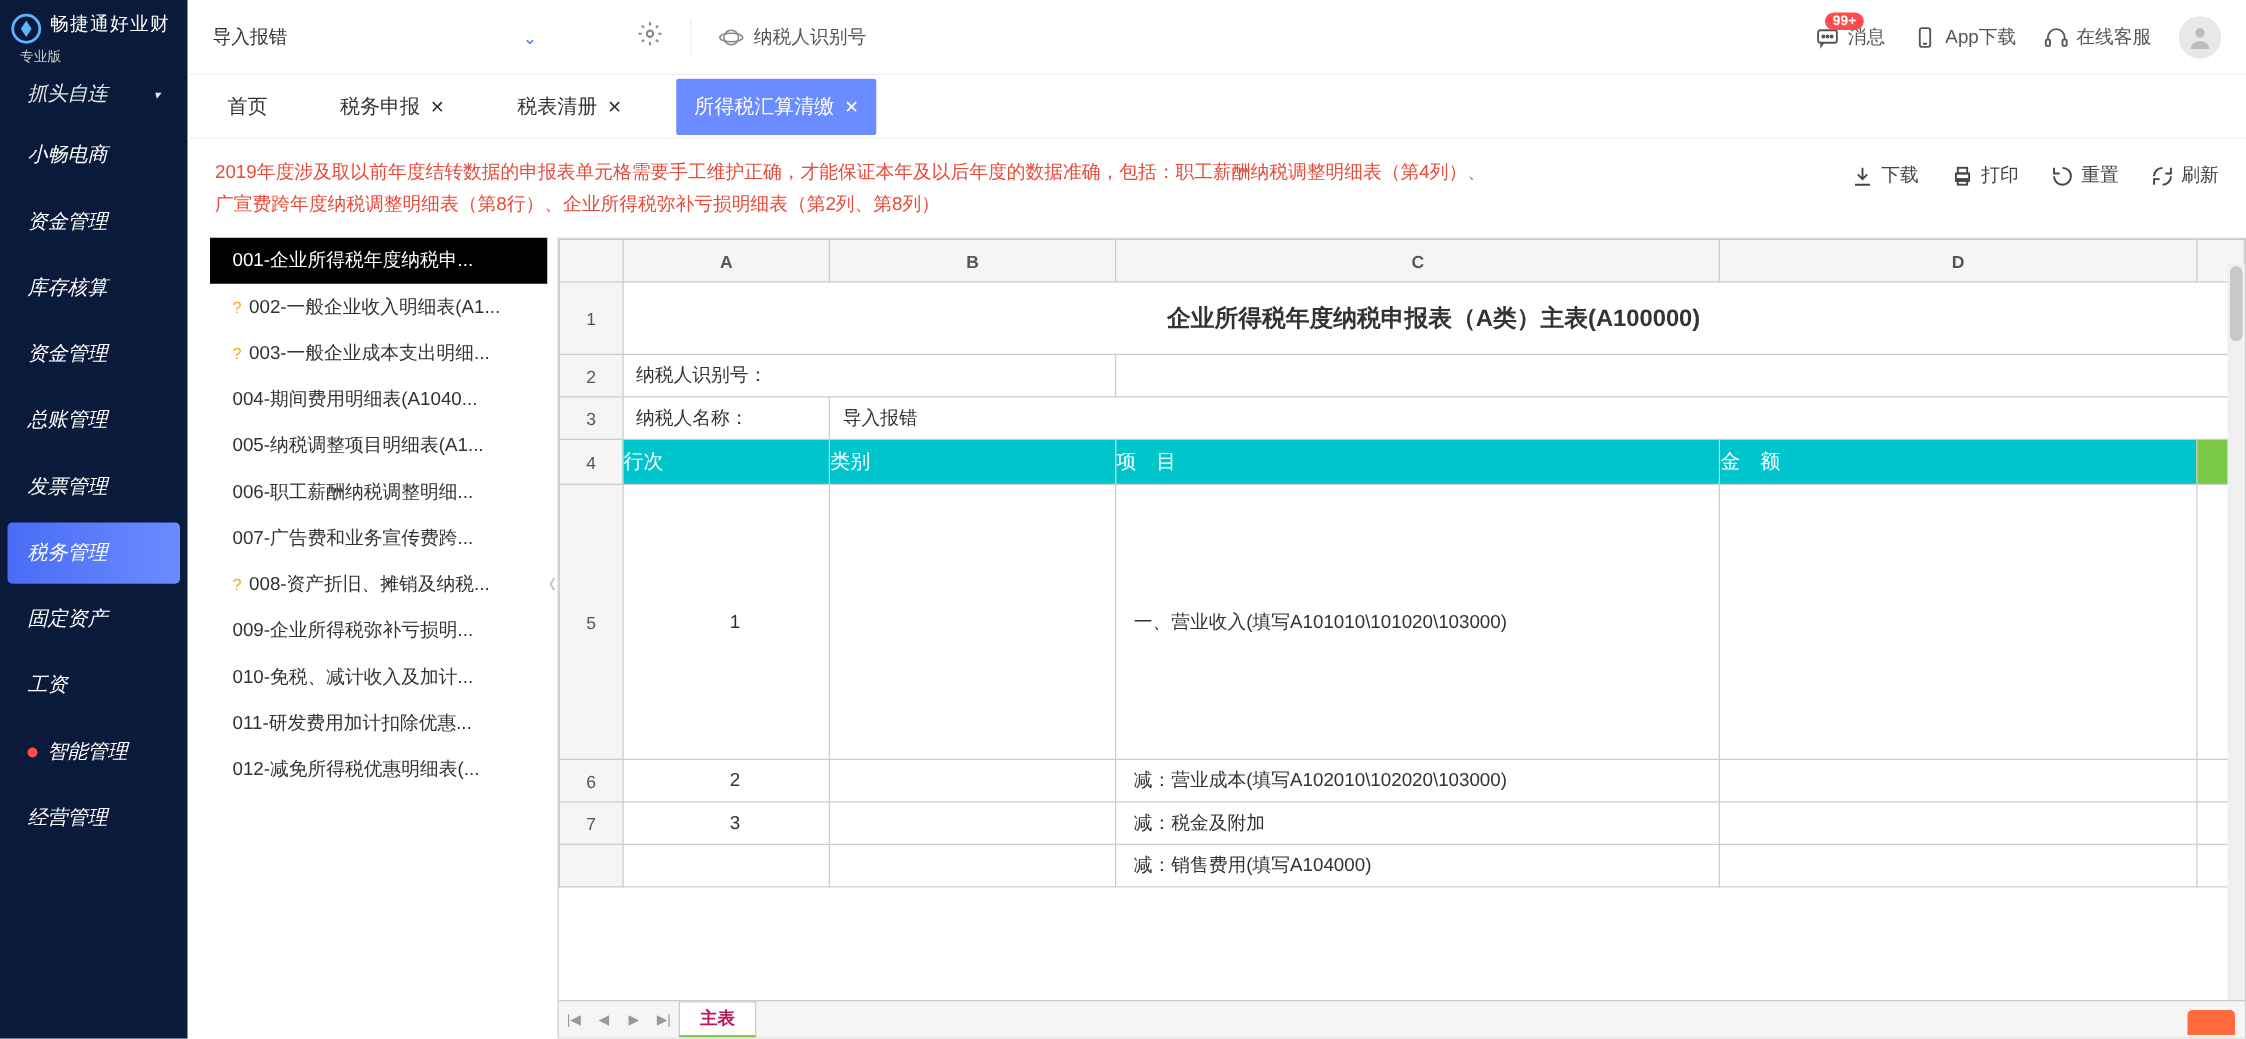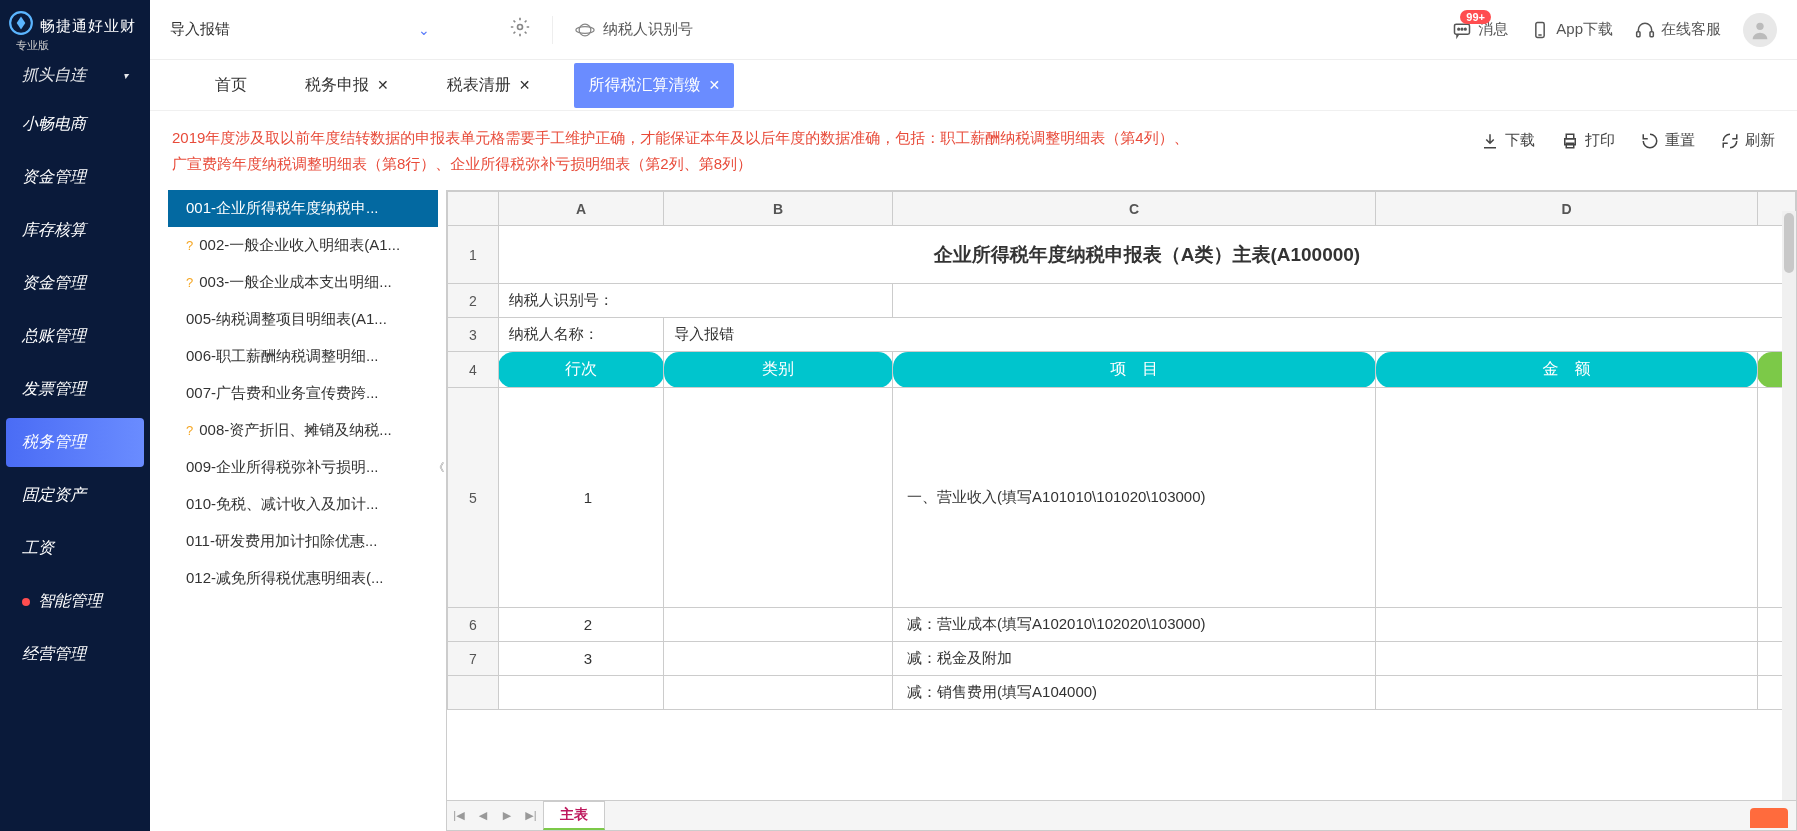--- a/index.html
+++ b/index.html
@@ -1,21 +1,21 @@
 <!DOCTYPE html>
 <html><head>
 <meta charset="utf-8">
 <style>
 * { margin: 0; padding: 0; box-sizing: border-box; }
 body { font-family: "Microsoft YaHei", sans-serif; font-size: 14px; background: #fff; color: #333; overflow: hidden; }
 .app { display: flex; width: 1797px; height: 831px; }
 
 
 .sidebar { width: 150px; background: #0a1a3a; color: #fff; display: flex; flex-direction: column; }
-.logo { display: flex; align-items: flex-end; padding: 10px 8px 2px 8px; gap: 6px; }
+.logo { display: flex; align-items: flex-start; padding: 10px 8px 2px 8px; gap: 6px; }
 .logo-icon { width: 26px; height: 26px; }
 .logo-text { font-size: 15px; font-weight: 500; letter-spacing: 1px; }
 .edition { font-size: 11px; padding: 0 16px 8px 16px; color: #ccc; }
 .nav { flex: 1; overflow: hidden; font-style: italic; }
 .nav-item { padding: 16px 22px; font-size: 16px; cursor: pointer; display: flex; align-items: center; position: relative; }
 .nav-item.partial { padding-top: 4px; padding-bottom: 12px; opacity: 0.9; }
 .nav-item.active { background: linear-gradient(90deg, #4a6cf5, #6a8cff); border-radius: 4px; margin: 2px 6px; padding: 14px 16px; }
 .nav-item .dot { width: 8px; height: 8px; background: #ff4d4f; border-radius: 50%; margin-right: 8px; }
 .nav-item .caret { margin-left: auto; font-size: 10px; }
 
@@ -31,56 +31,56 @@
 .divider { width: 1px; height: 28px; background: #eee; margin: 0 22px; }
 .demo { display: flex; align-items: center; gap: 8px; color: #555; cursor: pointer; font-size: 15px; }
 .demo-icon { width: 20px; height: 20px; }
 .top-right { margin-left: auto; display: flex; align-items: center; gap: 22px; }
 .tr-item { display: flex; align-items: center; gap: 6px; color: #555; cursor: pointer; font-size: 15px; position: relative; }
 .tr-item .icon { width: 20px; height: 20px; }
 .badge { position: absolute; top: -10px; left: 8px; background: #ff4d4f; color: #fff; border-radius: 10px; padding: 1px 6px; font-size: 11px; font-weight: bold; }
 .avatar { width: 34px; height: 34px; border-radius: 50%; background: #e8e8e8; display: flex; align-items: center; justify-content: center; }
 
 
-.tabs { height: 50px; display: flex; align-items: center; padding: 0 18px; gap: 30px; margin-left: 33px; }
+.tabs { height: 50px; display: flex; align-items: center; padding: 0 18px; gap: 30px; }
 .tab { padding: 12px 14px; cursor: pointer; display: flex; align-items: center; gap: 8px; font-size: 16px; color: #333; border-radius: 2px; }
 .tab.active { background: #6a8cff; color: #fff; }
 .tab .close { font-size: 14px; }
 
 
 .toolbar { display: flex; align-items: flex-start; padding: 14px 22px; border-top: 1px solid #f0f0f0; }
 .notice { color: #e84b3a; font-size: 15px; line-height: 1.7; max-width: 1020px; }
 .actions { margin-left: auto; display: flex; gap: 26px; align-items: center; padding-top: 6px; }
 .action { display: flex; align-items: center; gap: 6px; cursor: pointer; font-size: 15px; color: #444; }
 .action .aicon { width: 18px; height: 18px; }
 
 
 .workspace { flex: 1; display: flex; overflow: hidden; padding: 0 0 0 18px; position: relative; }
 .formlist { width: 270px; overflow: hidden; }
 .form-item { padding: 9px 12px 9px 18px; font-size: 15px; cursor: pointer; white-space: nowrap; overflow: hidden; text-overflow: ellipsis; display: flex; align-items: center; gap: 6px; }
-.form-item.active { background: #0369a1; color: #fff; }
+.form-item.active { background: #000000; color: #fff; }
 .form-item .q { color: #f5a623; font-size: 13px; }
 .collapse-btn { position: absolute; left: 282px; top: 262px; width: 14px; height: 30px; display: flex; align-items: center; justify-content: center; cursor: pointer; color: #888; font-size: 11px; }
 
 
 .sheet { flex: 1; border: 1px solid #ccc; margin-left: 8px; display: flex; flex-direction: column; overflow: hidden; position: relative; background: #fff; }
 .sheet-grid { flex: 1; overflow: auto; }
 table { border-collapse: collapse; width: 100%; }
 th, td { border: 1px solid #ccc; height: 34px; font-size: 14px; }
 .corner { width: 40px; background: #f5f5f5; }
 .rowhead { width: 40px; background: #f5f5f5; text-align: center; color: #555; }
 .colhead { background: #f5f5f5; text-align: center; color: #555; }
 .col-a { width: 130px; }
 .col-b { width: 180px; }
 .col-c { width: 380px; }
 .col-d { width: 300px; }
 .col-e { width: 30px; }
 .title-cell { text-align: center; font-size: 19px; font-weight: bold; height: 58px; }
 .label-cell { padding-left: 10px; font-size: 15px; }
-.header-cell { background: #00c5cd; color: #fff; text-align: center; font-size: 16px; font-weight: 500; height: 36px; border-radius: 15px; }
+.header-cell { background: #00c5cd; color: #fff; font-size: 16px; font-weight: 500; height: 36px; }
 .header-e { background: #7cc948; }
 .data-cell { padding-left: 14px; font-size: 15px; }
 .center { text-align: center; }
 .row5 td { height: 220px; vertical-align: middle; }
 .sheet-tabs { height: 30px; border-top: 1px solid #ccc; display: flex; align-items: center; background: #f5f5f5; }
 .st-nav { width: 24px; text-align: center; color: #999; cursor: pointer; font-size: 11px; }
 .st-tab { padding: 4px 16px; background: #fff; border: 1px solid #ccc; border-bottom: 2px solid #7cc948; color: #be185d; font-weight: bold; cursor: pointer; }
 .help-btn { position: absolute; right: 8px; bottom: 2px; width: 38px; height: 20px; background: #ff6b3d; border-radius: 4px 4px 0 0; }
 .vscroll { position: absolute; right: 0; top: 20px; bottom: 30px; width: 14px; background: #f0f0f0; }
 .vscroll-thumb { width: 10px; margin: 2px; height: 60px; background: #c8c8c8; border-radius: 5px; }
@@ -258,20 +258,23 @@
           </div>
           <div class="form-item">
             <span class="q">?</span>
             <span>002-一般企业收入明细表(A1...</span>
           </div>
           <div class="form-item">
             <span class="q">?</span>
             <span>003-一般企业成本支出明细...</span>
           </div>
           <div class="form-item">
+            <span>004-期间费用明细表(A1040...</span>
+          </div>
+          <div class="form-item">
             <span>005-纳税调整项目明细表(A1...</span>
           </div>
           <div class="form-item">
             <span>006-职工薪酬纳税调整明细...</span>
           </div>
           <div class="form-item">
             <span>007-广告费和业务宣传费跨...</span>
           </div>
           <div class="form-item">
             <span class="q">?</span>

